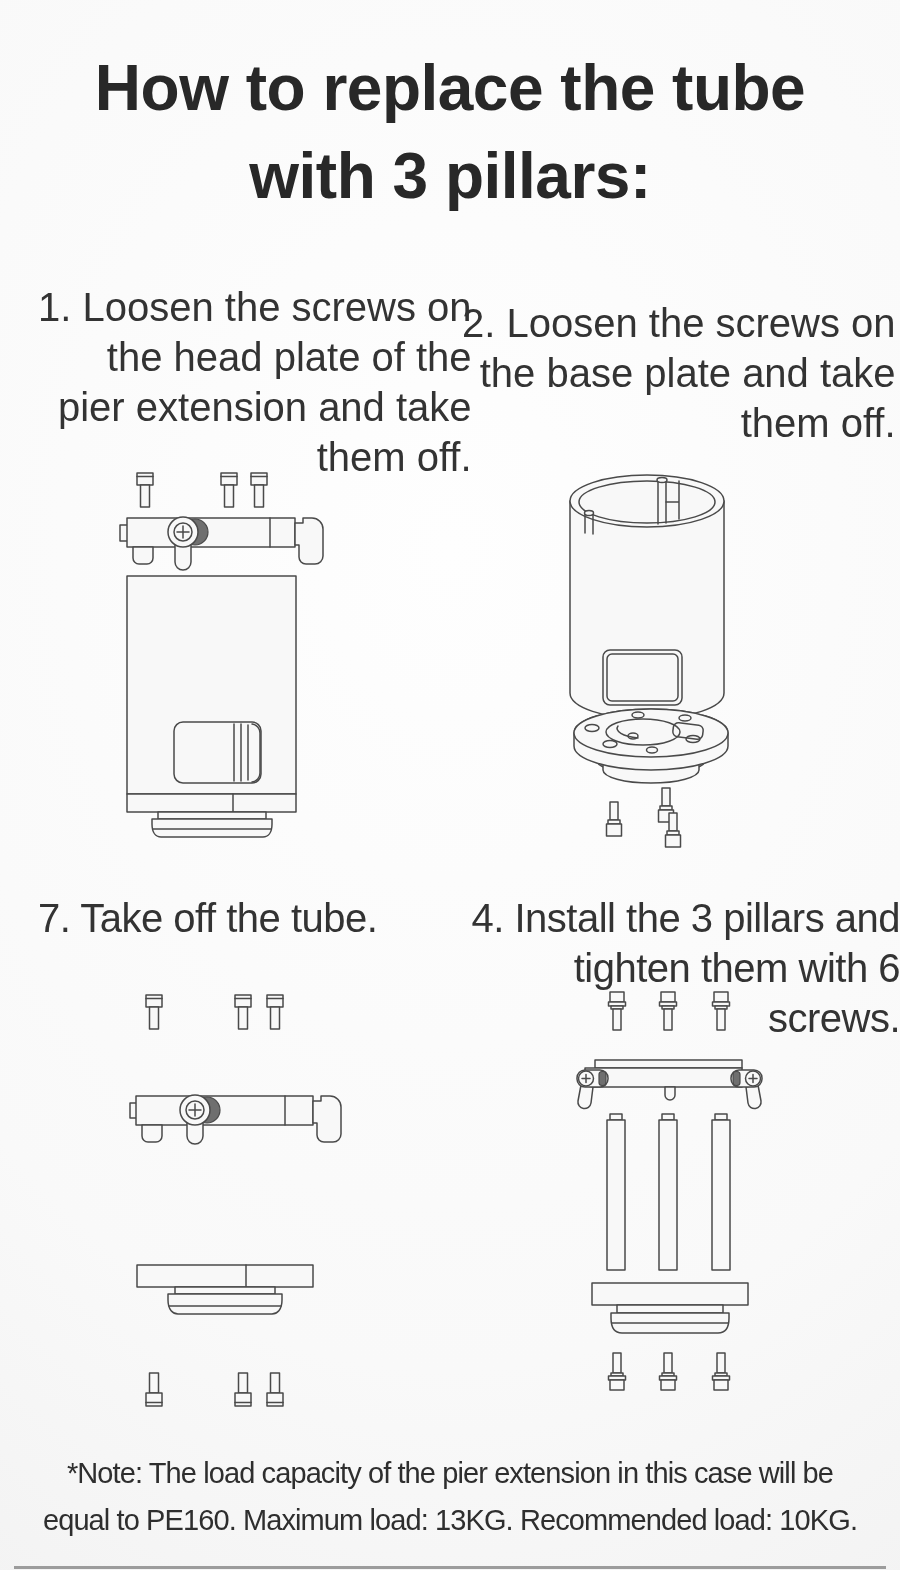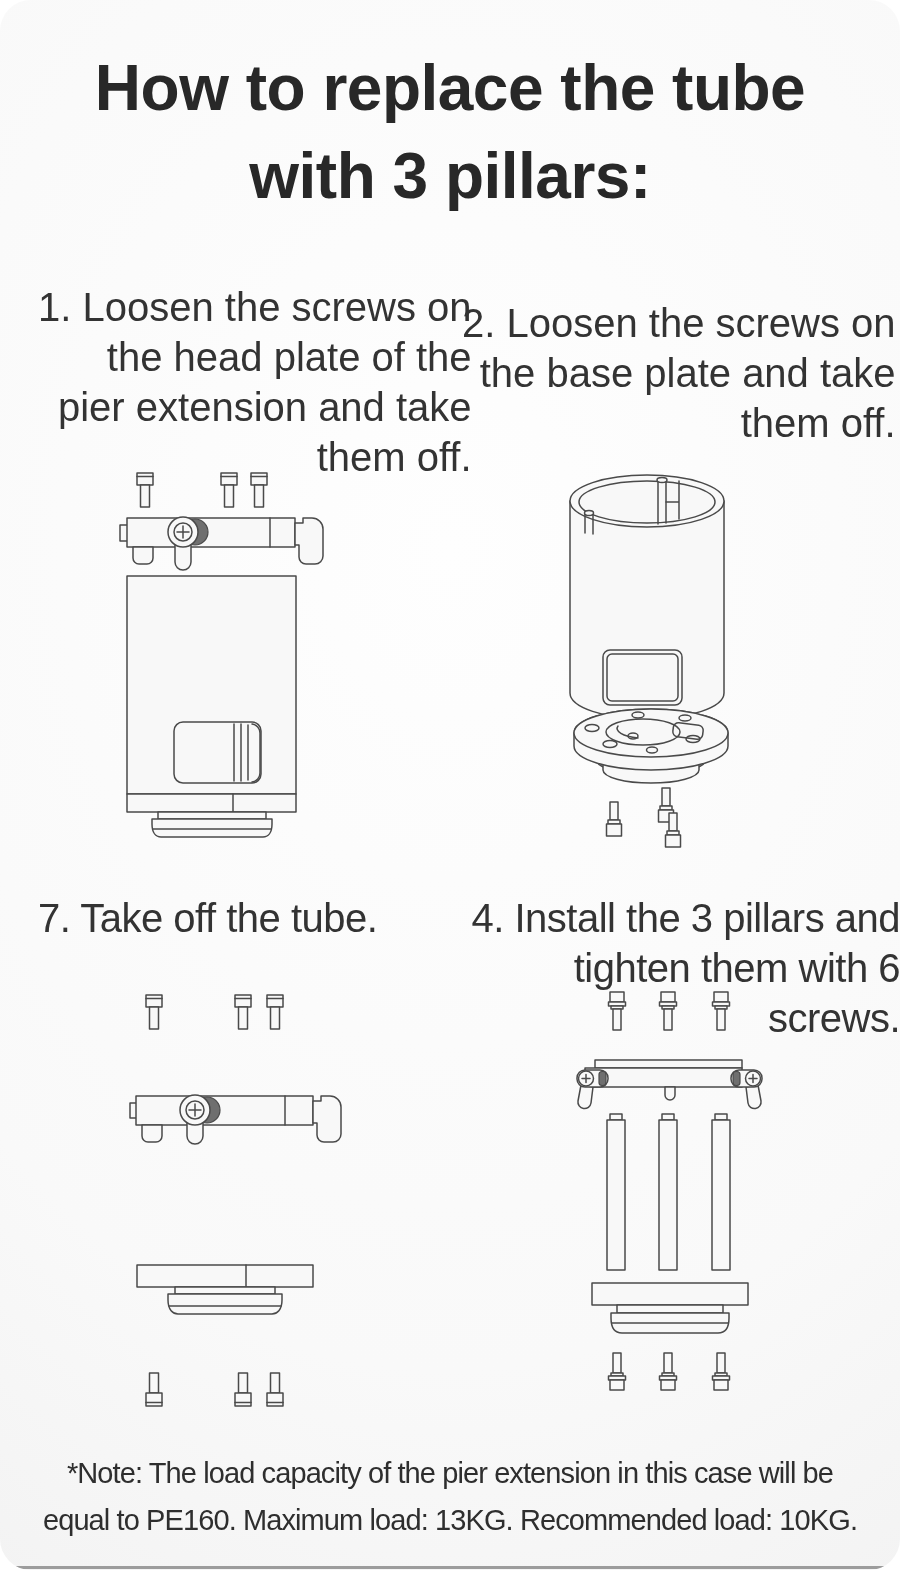--- a/index.html
+++ b/index.html
@@ -1,20 +1,19 @@
 <!DOCTYPE html>
 <html><head>
 <meta charset="utf-8">
 <style>
   html,body{margin:0;padding:0;}
   body{width:900px;height:1570px;font-family:"Liberation Sans","DejaVu Sans",sans-serif;}
   .page{
     position:relative;width:900px;height:1570px;overflow:hidden;
     background:radial-gradient(130% 95% at 50% 35%, #fefefe 0%, #f9f9f9 55%, #eeeeee 100%);
-    border-radius:31px;
   }
   .title{
     position:absolute;top:44px;left:0;width:100%;
     text-align:center;font-size:64px;font-weight:700;line-height:88px;
     color:#282828;white-space:pre-line;letter-spacing:-0.5px;margin:0;
   }
   .step{
     position:absolute;font-size:40px;line-height:50px;color:#333333;
     white-space:pre-line;
     text-align:right;

